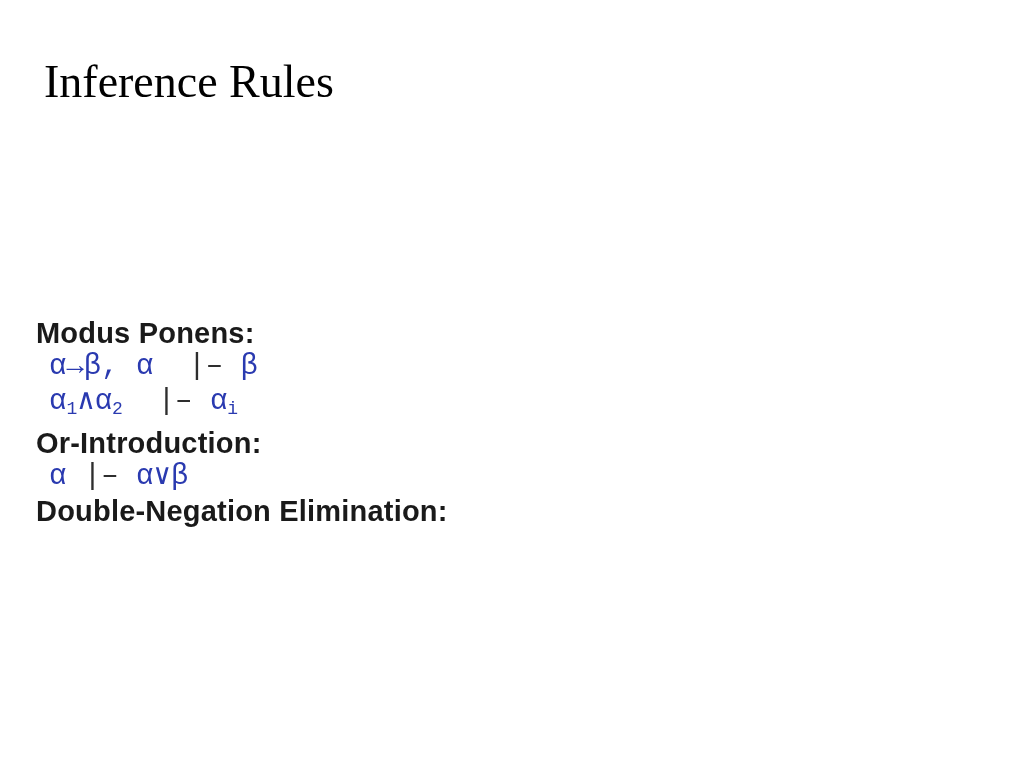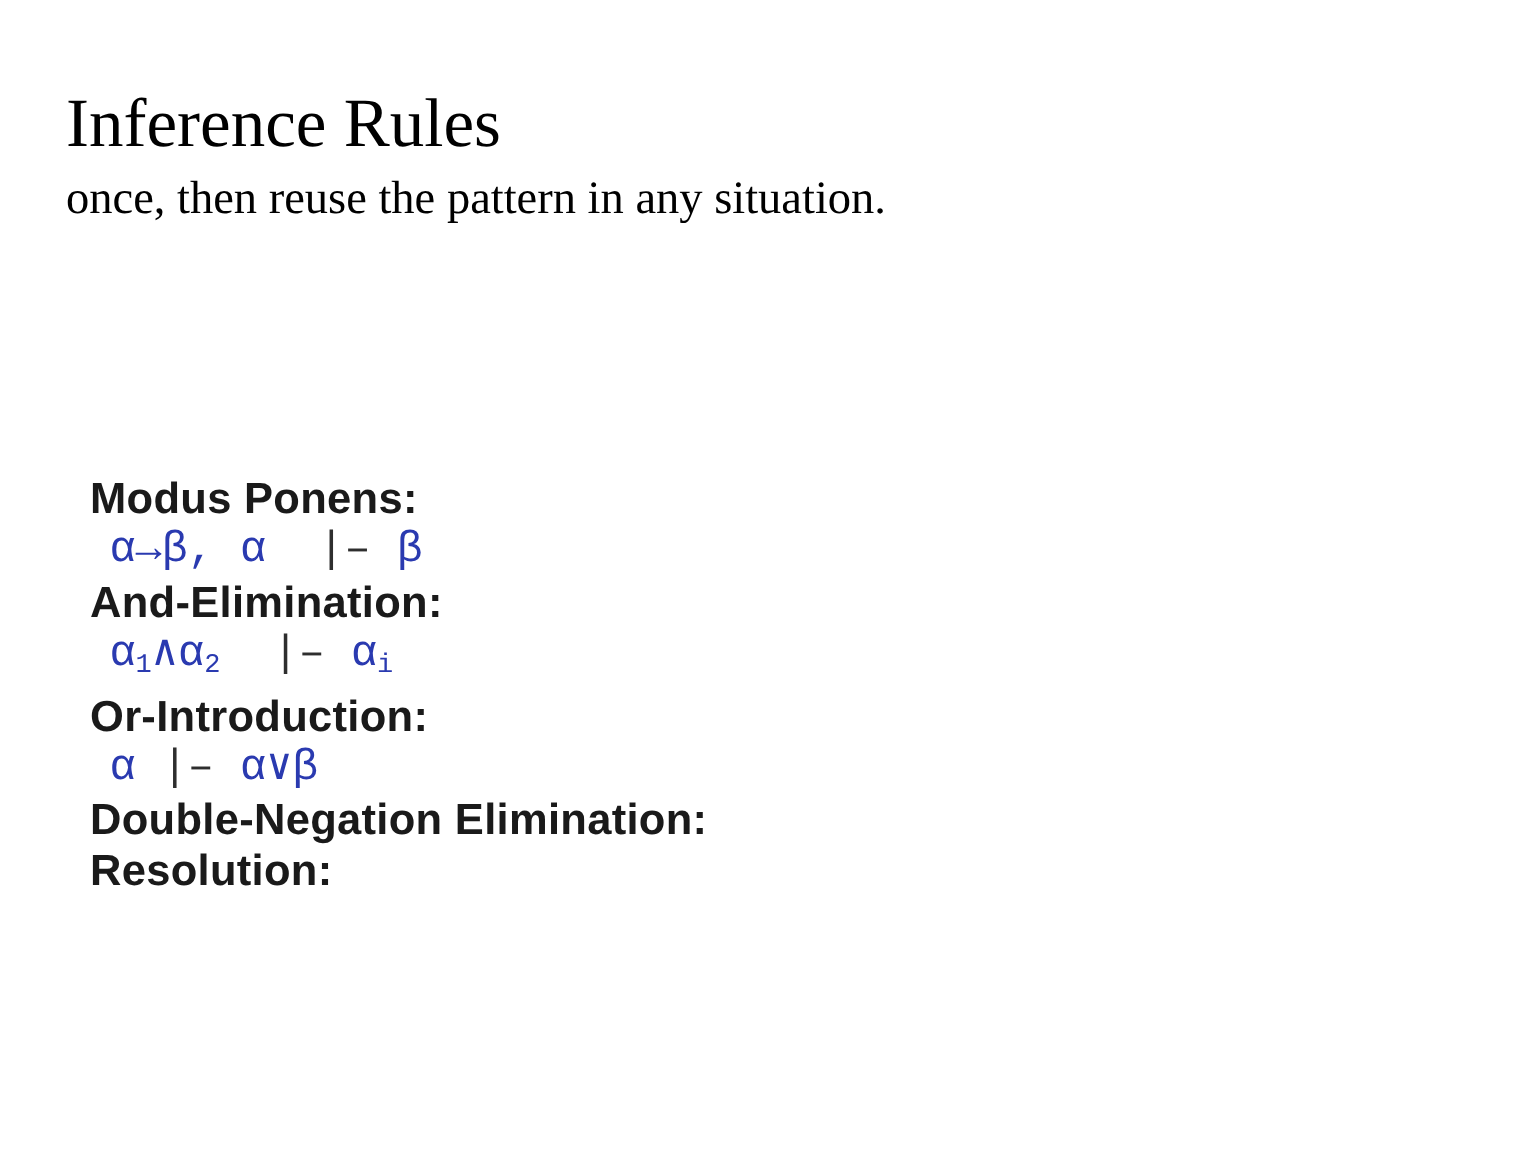--- a/index.html
+++ b/index.html
@@ -32,21 +32,21 @@
   .intro {
     position: absolute;
     left: 44px; top: 112px;
     font-size: 31px;
     line-height: 40px;
     color: var(--title-text);
     white-space: nowrap;
   }
   .rules {
     position: absolute;
-    left: 60px; top: 316px;
+    left: 36px; top: 316px;
   }
   .rule-name {
     font-family: "Liberation Sans", "DejaVu Sans", sans-serif;
     font-weight: 700;
     font-size: 29px;
     line-height: 34.3px;
     letter-spacing: 0.2px;
     color: var(--heading-text);
     white-space: pre;
   }
@@ -64,25 +64,22 @@
     font-size: 18px;
     vertical-align: -5px;
   }
 </style>
 </head>
 <body>
 
 <div class="slide">
   <div class="title">Inference Rules</div>
   <div class="intro">
-      <div class="intro-line">once, then reuse the pattern in any situation.</div>
     </div>
   <div class="rules">
       <div class="rule-name">Modus Ponens:</div>
       <div class="rule-formula"><span class="seg">α→β, α  </span><span class="seg turnstile">|– </span><span class="seg">β</span></div>
-      <div class="rule-name">And-Elimination:</div>
       <div class="rule-formula"><span class="seg">α</span><span class="seg sub">1</span><span class="seg">∧</span><span class="seg">α</span><span class="seg sub">2</span><span class="seg">  </span><span class="seg turnstile">|– </span><span class="seg">α</span><span class="seg sub">i</span></div>
       <div class="rule-name">Or-Introduction:</div>
       <div class="rule-formula"><span class="seg">α </span><span class="seg turnstile">|– </span><span class="seg">α∨β</span></div>
       <div class="rule-name">Double-Negation Elimination:</div>
-      <div class="rule-name">Resolution:</div>
     </div>
 </div>
 
 </body></html>

